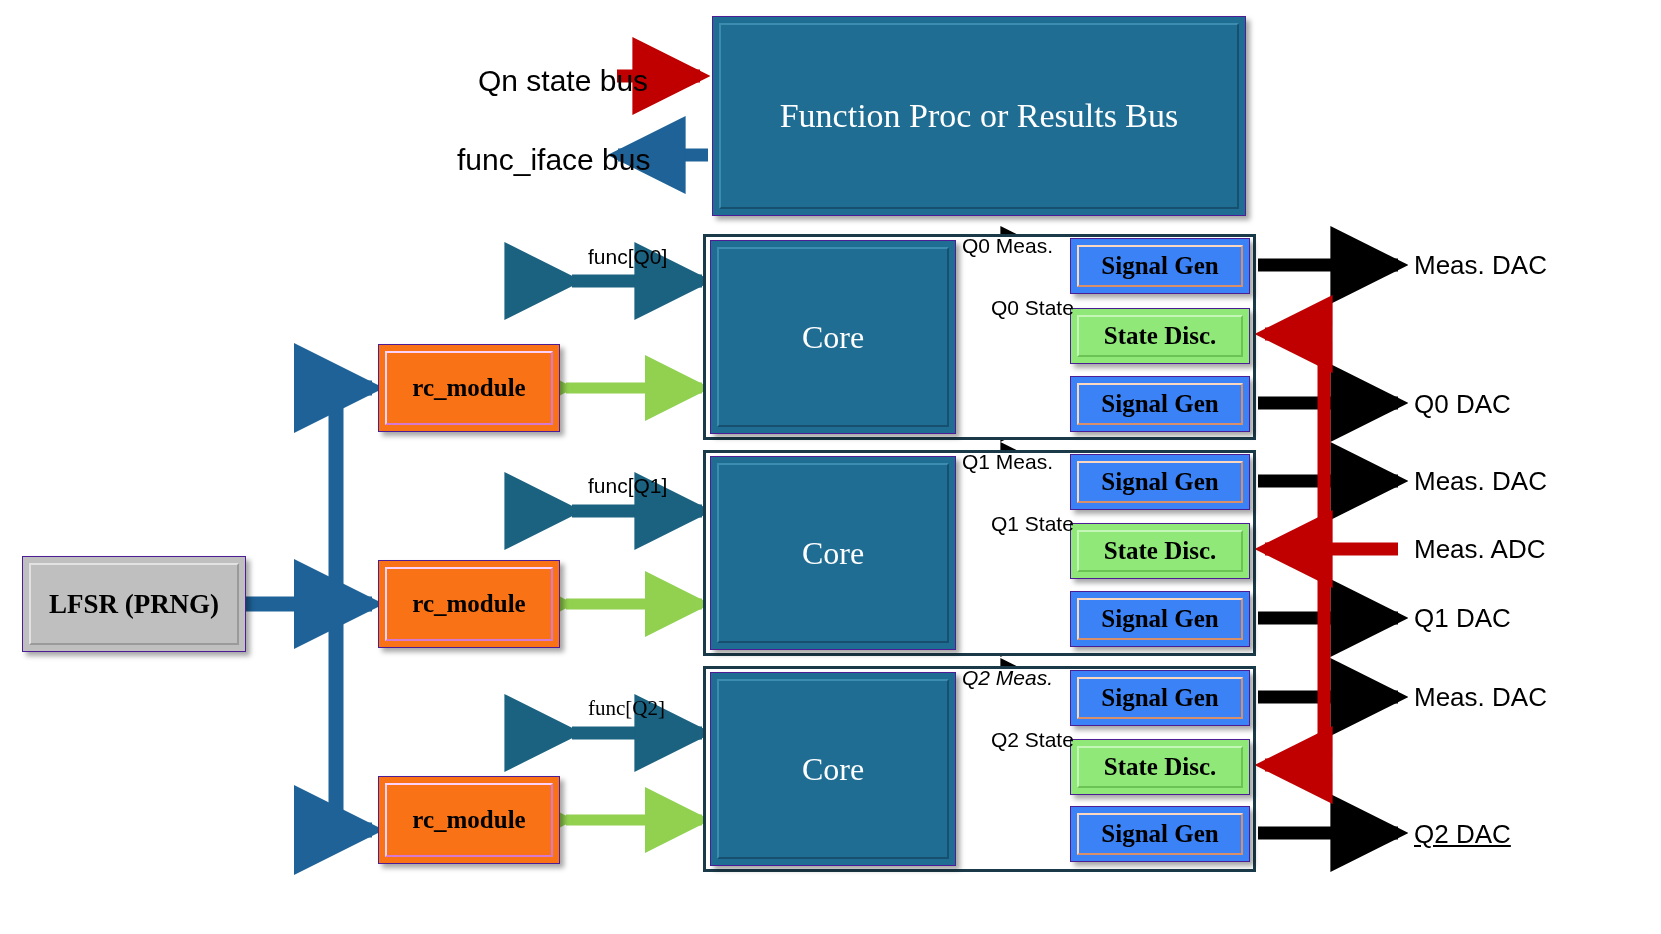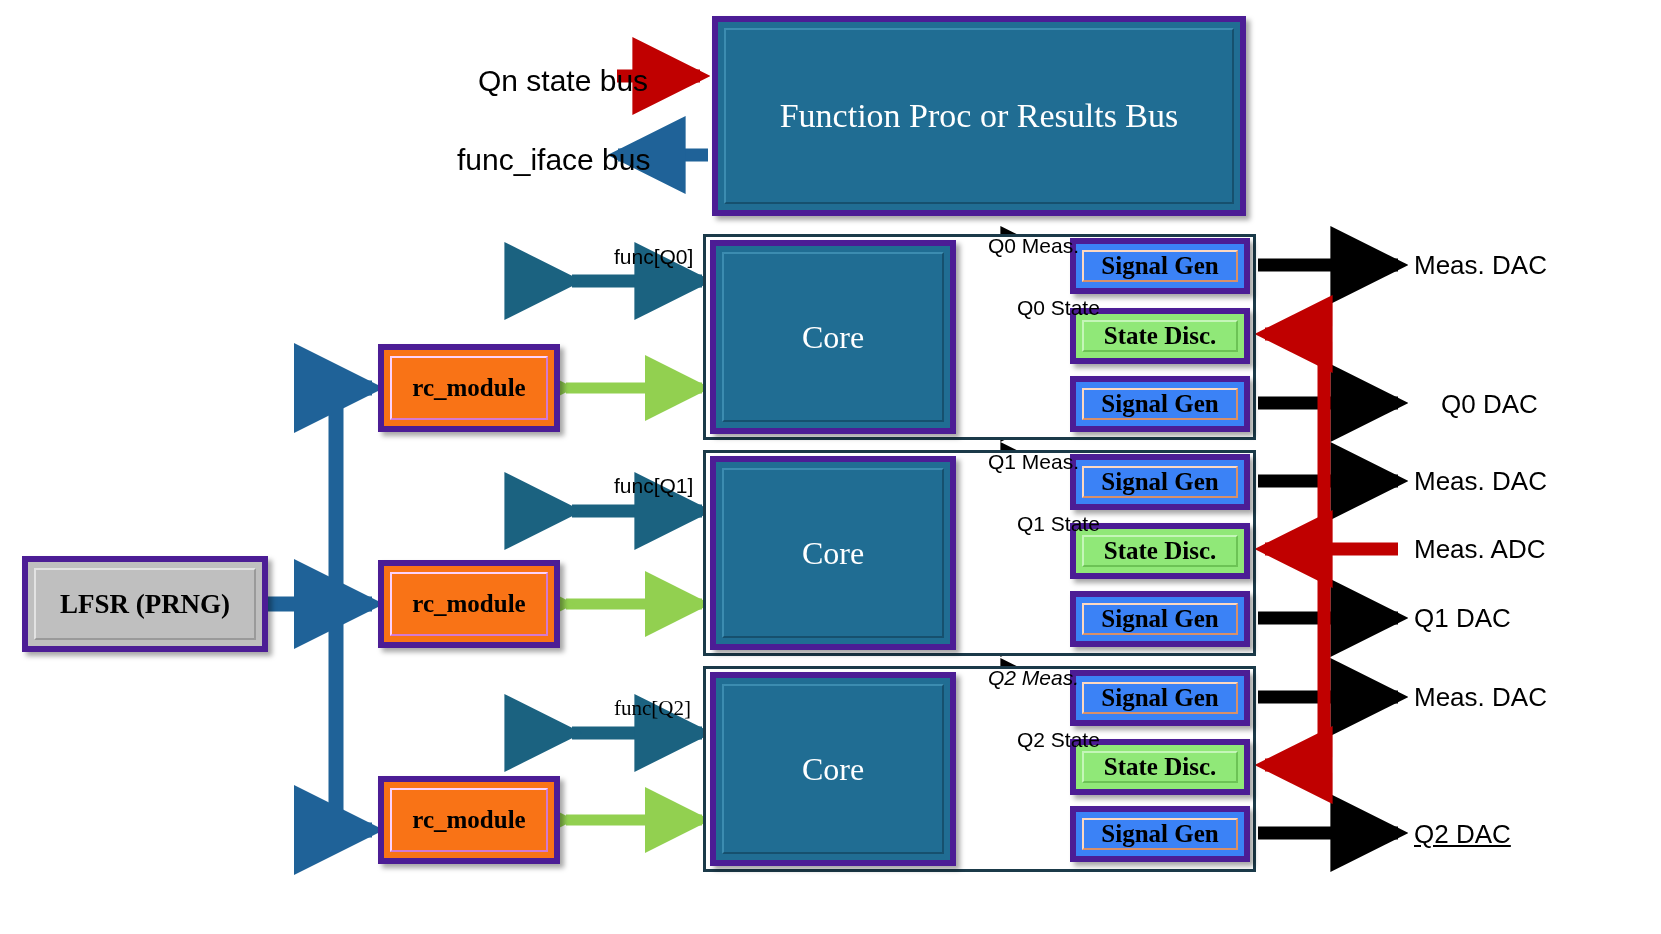--- a/index.html
+++ b/index.html
@@ -8,21 +8,21 @@
     width:1661px;height:934px;position:relative;overflow:hidden;
     font-family:"Liberation Sans", sans-serif;
   }
   #stage{position:absolute;left:0;top:0;width:1661px;height:934px;}
   svg#wires{position:absolute;left:0;top:0;width:1661px;height:934px;pointer-events:none;}
 
   
   .box{
     position:absolute;
     box-sizing:border-box;
-    border:6px solid #4c1d95;
+    border:1px solid #4c1d95;
     box-shadow:4px 4px 5px rgba(0,0,0,.35);
     display:flex;align-items:center;justify-content:center;
   }
   .box .inner{
     position:absolute;left:6px;top:6px;right:6px;bottom:6px;
     box-sizing:border-box;
     display:flex;align-items:center;justify-content:center;
     text-align:center;
   }
 
@@ -69,21 +69,21 @@
     position:absolute;box-sizing:border-box;
     border:3px solid #1b3a49;background:#ffffff;
   }
 
   
   .lbl{
     position:absolute;color:#000;white-space:nowrap;
     font-family:"Liberation Sans", sans-serif;
   }
   .lbl-bus{font-size:30px;}
-  .lbl-sig{font-size:21px;margin-left:26px;}
+  .lbl-sig{font-size:21px;}
   .lbl-io{font-size:26px;}
 </style>
 </head>
 <body>
 
 <div id="stage">
 
   <svg id="wires" viewBox="0 0 1661 934">
     <defs>
       <marker id="ar-red" markerWidth="6" markerHeight="6" refX="5.2" refY="3" orient="auto" markerUnits="strokeWidth">
@@ -200,21 +200,21 @@
     </g>
   </svg>
 
   <div class="box blue" style="left:712px;top:16px;width:534px;height:200px;">
     <div class="inner" style="font-size:34px;">Function Proc or Results Bus</div>
   </div>
 
   <div class="lbl lbl-bus" style="left:478px;top:64px;">Qn state bus</div>
   <div class="lbl lbl-bus" style="left:457px;top:143px;">func_iface bus</div>
 
-  <div class="box grey" style="left:22px;top:556px;width:246px;height:96px;">
+  <div class="box grey" style="left:22px;top:556px;width:224px;height:96px;">
     <div class="inner" style="font-size:27px;">LFSR (PRNG)</div>
   </div>
 
   <div class="box pink" style="left:378px;top:344px;width:182px;height:88px;">
     <div class="inner" style="font-size:25px;">rc_module</div>
   </div>
   <div class="box pink" style="left:378px;top:560px;width:182px;height:88px;">
     <div class="inner" style="font-size:25px;">rc_module</div>
   </div>
   <div class="box pink" style="left:378px;top:776px;width:182px;height:88px;">
@@ -234,21 +234,21 @@
     <div class="inner" style="font-size:25px;">State Disc.</div>
   </div>
   <div class="box orange" style="left:1070px;top:376px;width:180px;height:56px;">
     <div class="inner" style="font-size:25px;">Signal Gen</div>
   </div>
 
   <div class="lbl lbl-sig" style="left:588px;top:245px;">func[Q0]</div>
   <div class="lbl lbl-sig" style="left:962px;top:234px;">Q0 Meas.</div>
   <div class="lbl lbl-sig" style="left:991px;top:296px;">Q0 State</div>
   <div class="lbl lbl-io" style="left:1414px;top:250px;">Meas. DAC</div>
-  <div class="lbl lbl-io" style="left:1414px;top:389px;margin-left:27px;">Q0 DAC</div>
+  <div class="lbl lbl-io" style="left:1414px;top:389px;">Q0 DAC</div>
 
   <div class="lane" style="left:703px;top:450px;width:553px;height:206px;"></div>
 
   <div class="box blue" style="left:710px;top:456px;width:246px;height:194px;">
     <div class="inner" style="font-size:32px;">Core</div>
   </div>
 
   <div class="box orange" style="left:1070px;top:454px;width:180px;height:56px;">
     <div class="inner" style="font-size:25px;">Signal Gen</div>
   </div>

